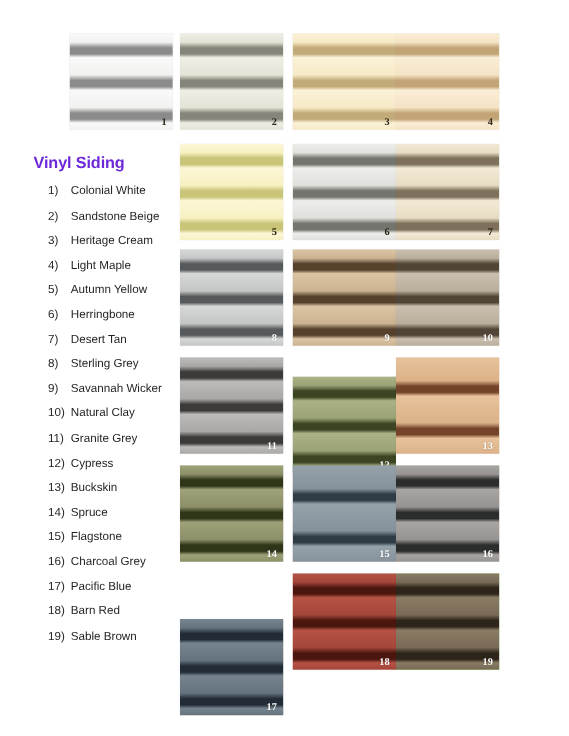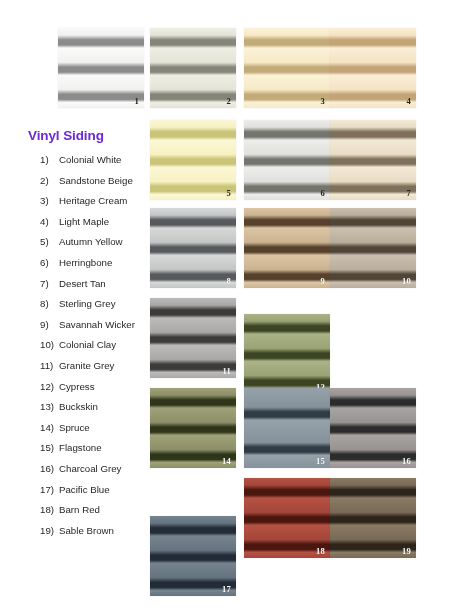--- a/index.html
+++ b/index.html
@@ -128,21 +128,21 @@
         <div class="legend-row">
           <span class="legend-num">8)</span>
           <span class="legend-name">Sterling Grey</span>
         </div>
         <div class="legend-row">
           <span class="legend-num">9)</span>
           <span class="legend-name">Savannah Wicker</span>
         </div>
         <div class="legend-row">
           <span class="legend-num">10)</span>
-          <span class="legend-name">Colonial Clay</span>
+          <span class="legend-name">Natural Clay</span>
         </div>
         <div class="legend-row">
           <span class="legend-num">11)</span>
           <span class="legend-name">Granite Grey</span>
         </div>
         <div class="legend-row">
           <span class="legend-num">12)</span>
           <span class="legend-name">Cypress</span>
         </div>
         <div class="legend-row">
@@ -218,20 +218,24 @@
         <div class="num light">10</div>
       </div>
       <div class="swatch" title="Granite Grey" style="left: 150px; top: 298px; background: rgb(169, 168, 166);">
         <div class="panels" style="background-image: linear-gradient(rgb(188, 187, 185) 0%, rgb(169, 168, 166) 9%, rgb(60, 59, 57) 14.8%, rgb(60, 59, 57) 18%, rgb(60, 59, 57) 21.2%, rgb(188, 187, 185) 25%, rgb(169, 168, 166) 43%, rgb(60, 59, 57) 48.8%, rgb(60, 59, 57) 52%, rgb(60, 59, 57) 55.2%, rgb(188, 187, 185) 59%, rgb(169, 168, 166) 77%, rgb(60, 59, 57) 82.8%, rgb(60, 59, 57) 86%, rgb(60, 59, 57) 89.2%, rgb(188, 187, 185) 93%, rgb(169, 168, 166) 100%);"></div>
         <div class="num light">11</div>
       </div>
       <div class="swatch" title="Cypress" style="left: 244px; top: 314px; background: rgb(154, 163, 117);">
         <div class="panels" style="background-image: linear-gradient(rgb(170, 178, 135) 0%, rgb(154, 163, 117) 9%, rgb(60, 69, 35) 14.8%, rgb(60, 69, 35) 18%, rgb(60, 69, 35) 21.2%, rgb(170, 178, 135) 25%, rgb(154, 163, 117) 43%, rgb(60, 69, 35) 48.8%, rgb(60, 69, 35) 52%, rgb(60, 69, 35) 55.2%, rgb(170, 178, 135) 59%, rgb(154, 163, 117) 77%, rgb(60, 69, 35) 82.8%, rgb(60, 69, 35) 86%, rgb(60, 69, 35) 89.2%, rgb(170, 178, 135) 93%, rgb(154, 163, 117) 100%);"></div>
         <div class="num light">12</div>
       </div>
+      <div class="swatch" title="Buckskin" style="left: 330px; top: 298px; background: rgb(220, 178, 136);">
+        <div class="panels" style="background-image: linear-gradient(rgb(231, 194, 155) 0%, rgb(220, 178, 136) 24%, rgb(116, 67, 42) 29.8%, rgb(116, 67, 42) 33%, rgb(116, 67, 42) 36.2%, rgb(231, 194, 155) 40%, rgb(220, 178, 136) 68%, rgb(116, 67, 42) 73.8%, rgb(116, 67, 42) 77%, rgb(116, 67, 42) 80.2%, rgb(231, 194, 155) 84%, rgb(220, 178, 136) 100%);"></div>
+        <div class="num light">13</div>
+      </div>
       <div class="swatch" title="Spruce" style="left: 150px; top: 388px; background: rgb(141, 143, 104);">
         <div class="panels" style="background-image: linear-gradient(rgb(159, 161, 120) 0%, rgb(141, 143, 104) 9%, rgb(46, 53, 24) 14.8%, rgb(46, 53, 24) 18%, rgb(46, 53, 24) 21.2%, rgb(159, 161, 120) 25%, rgb(141, 143, 104) 43%, rgb(46, 53, 24) 48.8%, rgb(46, 53, 24) 52%, rgb(46, 53, 24) 55.2%, rgb(159, 161, 120) 59%, rgb(141, 143, 104) 77%, rgb(46, 53, 24) 82.8%, rgb(46, 53, 24) 86%, rgb(46, 53, 24) 89.2%, rgb(159, 161, 120) 93%, rgb(141, 143, 104) 100%);"></div>
         <div class="num light">14</div>
       </div>
       <div class="swatch" title="Flagstone" style="left: 244px; top: 388px; background: rgb(134, 146, 155);">
         <div class="panels" style="background-image: linear-gradient(rgb(150, 162, 170) 0%, rgb(134, 146, 155) 24%, rgb(47, 60, 70) 29.8%, rgb(47, 60, 70) 33%, rgb(47, 60, 70) 36.2%, rgb(150, 162, 170) 40%, rgb(134, 146, 155) 68%, rgb(47, 60, 70) 73.8%, rgb(47, 60, 70) 77%, rgb(47, 60, 70) 80.2%, rgb(150, 162, 170) 84%, rgb(134, 146, 155) 100%);"></div>
         <div class="num light">15</div>
       </div>
       <div class="swatch" title="Charcoal Grey" style="left: 330px; top: 388px; background: rgb(151, 147, 144);">
         <div class="panels" style="background-image: linear-gradient(rgb(168, 164, 161) 0%, rgb(151, 147, 144) 9%, rgb(43, 44, 44) 14.8%, rgb(43, 44, 44) 18%, rgb(43, 44, 44) 21.2%, rgb(168, 164, 161) 25%, rgb(151, 147, 144) 43%, rgb(43, 44, 44) 48.8%, rgb(43, 44, 44) 52%, rgb(43, 44, 44) 55.2%, rgb(168, 164, 161) 59%, rgb(151, 147, 144) 77%, rgb(43, 44, 44) 82.8%, rgb(43, 44, 44) 86%, rgb(43, 44, 44) 89.2%, rgb(168, 164, 161) 93%, rgb(151, 147, 144) 100%);"></div>

